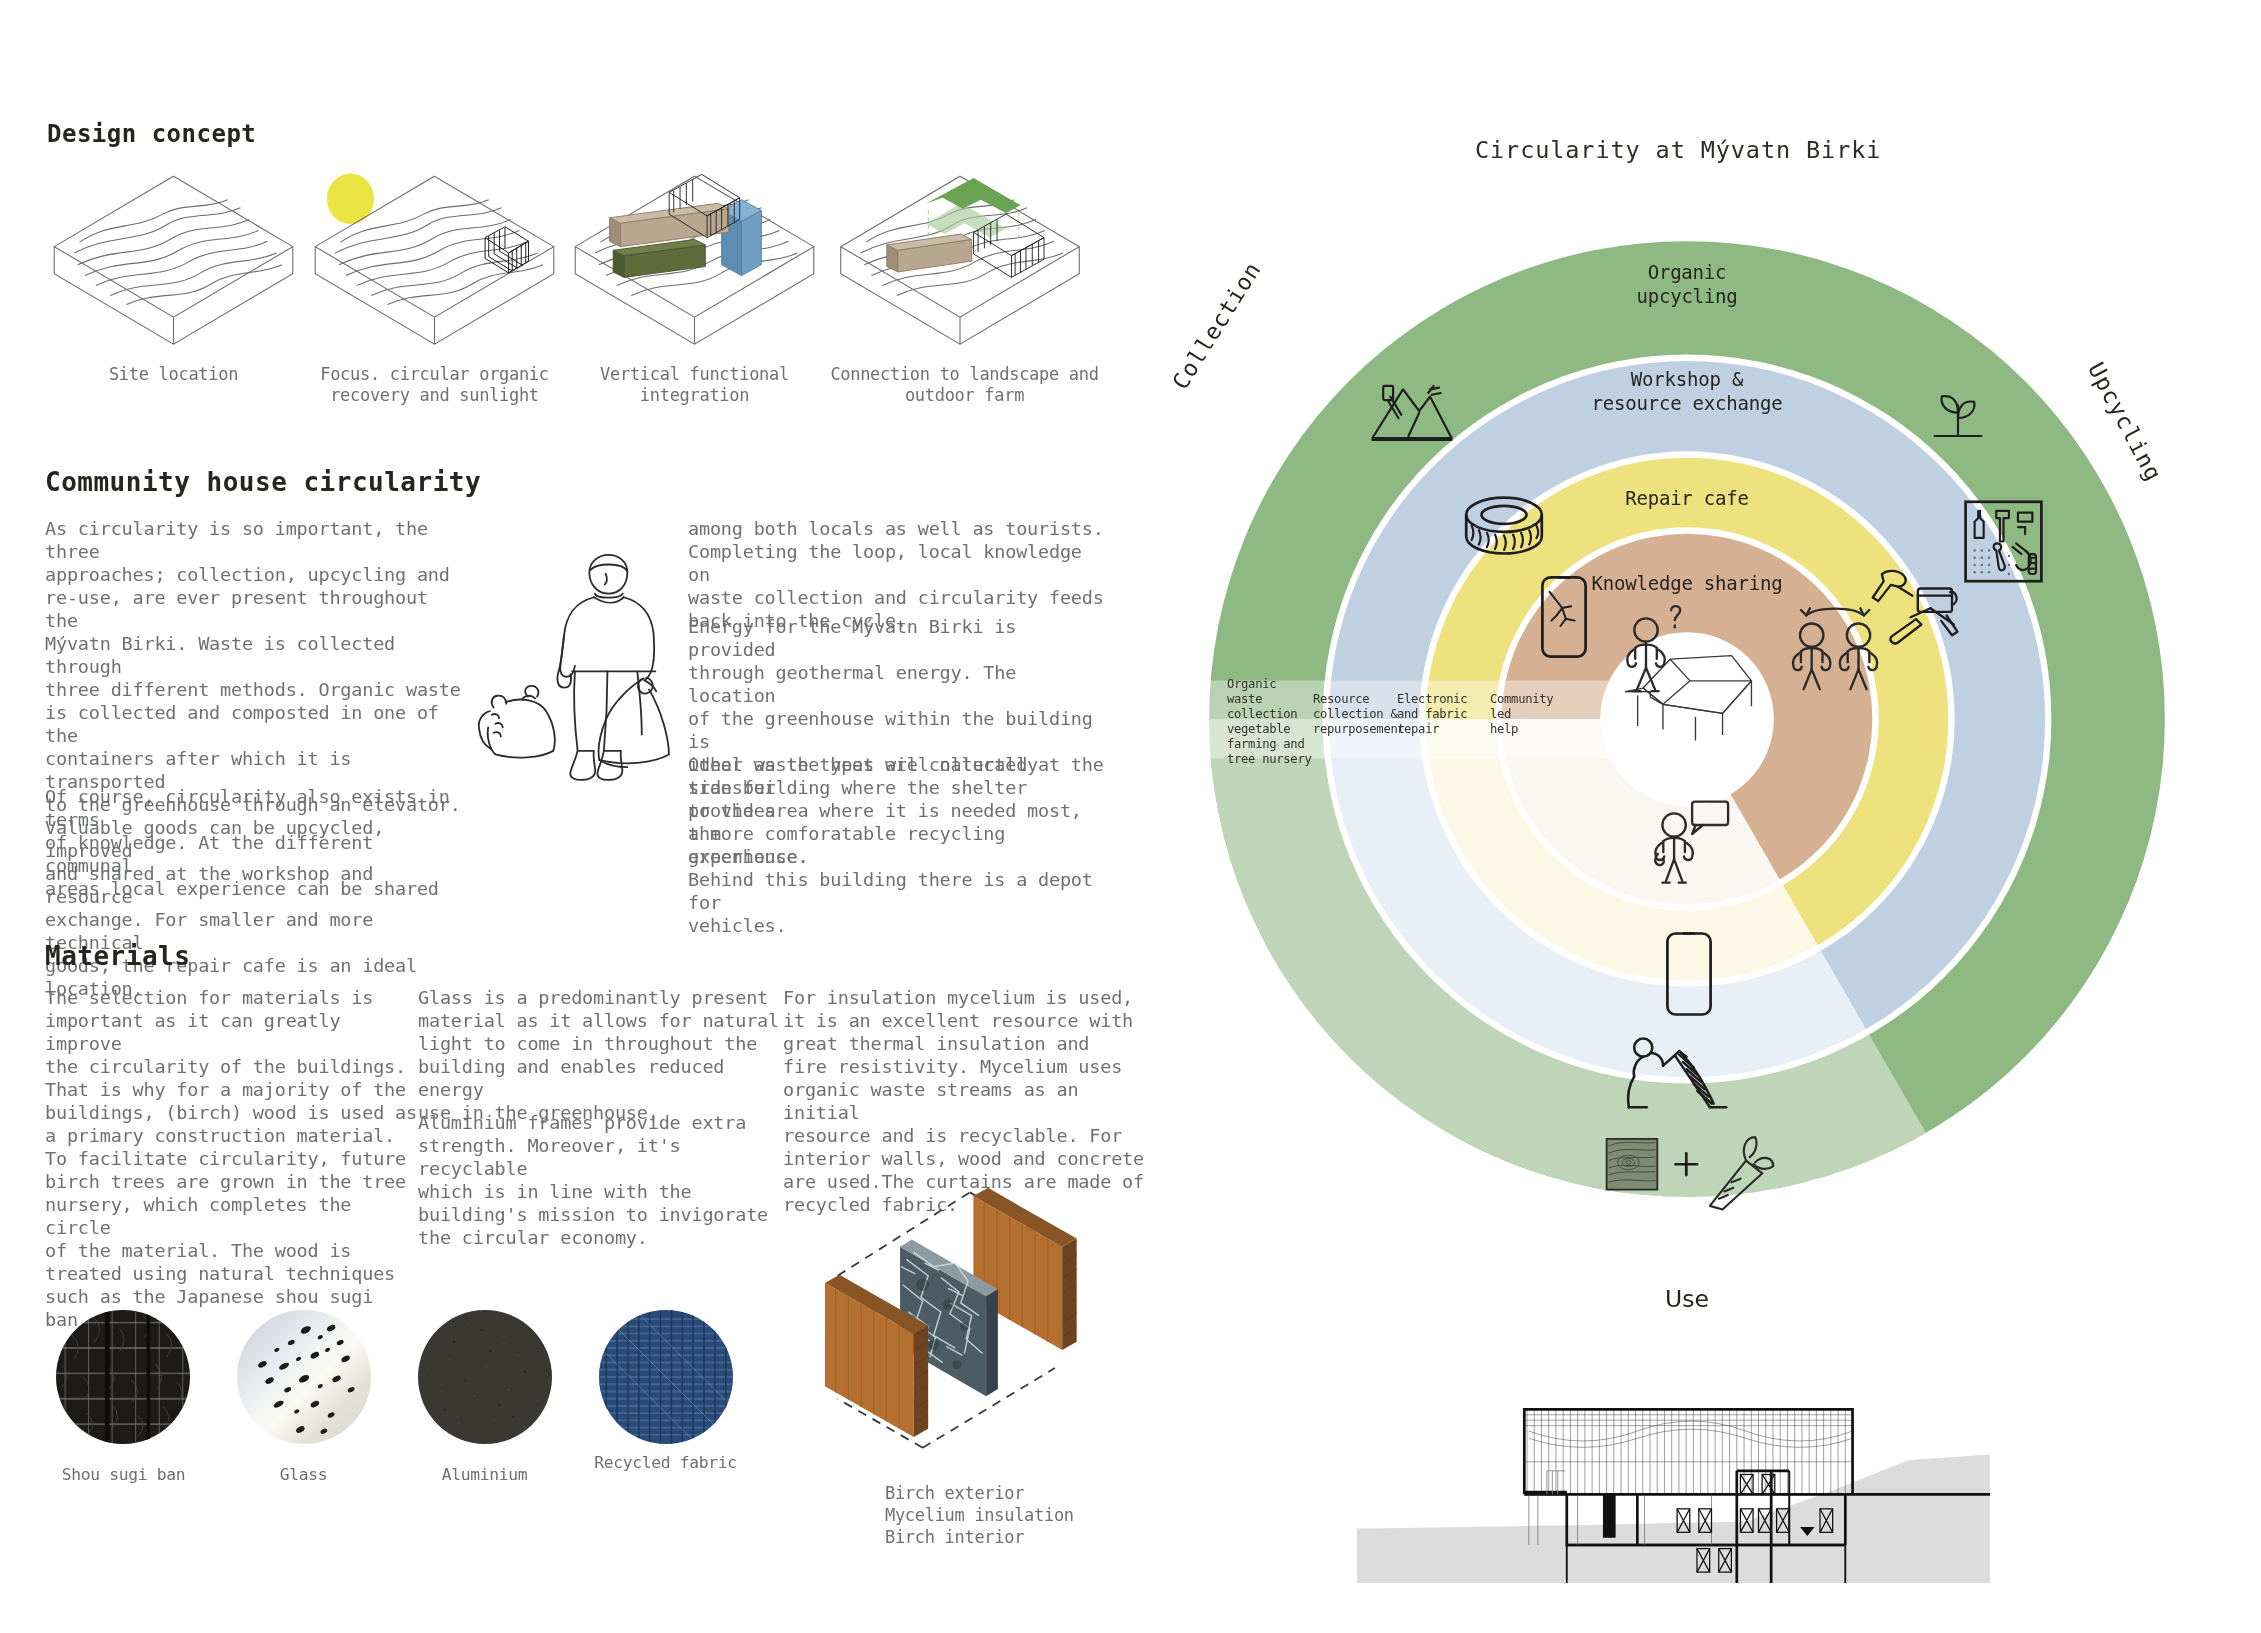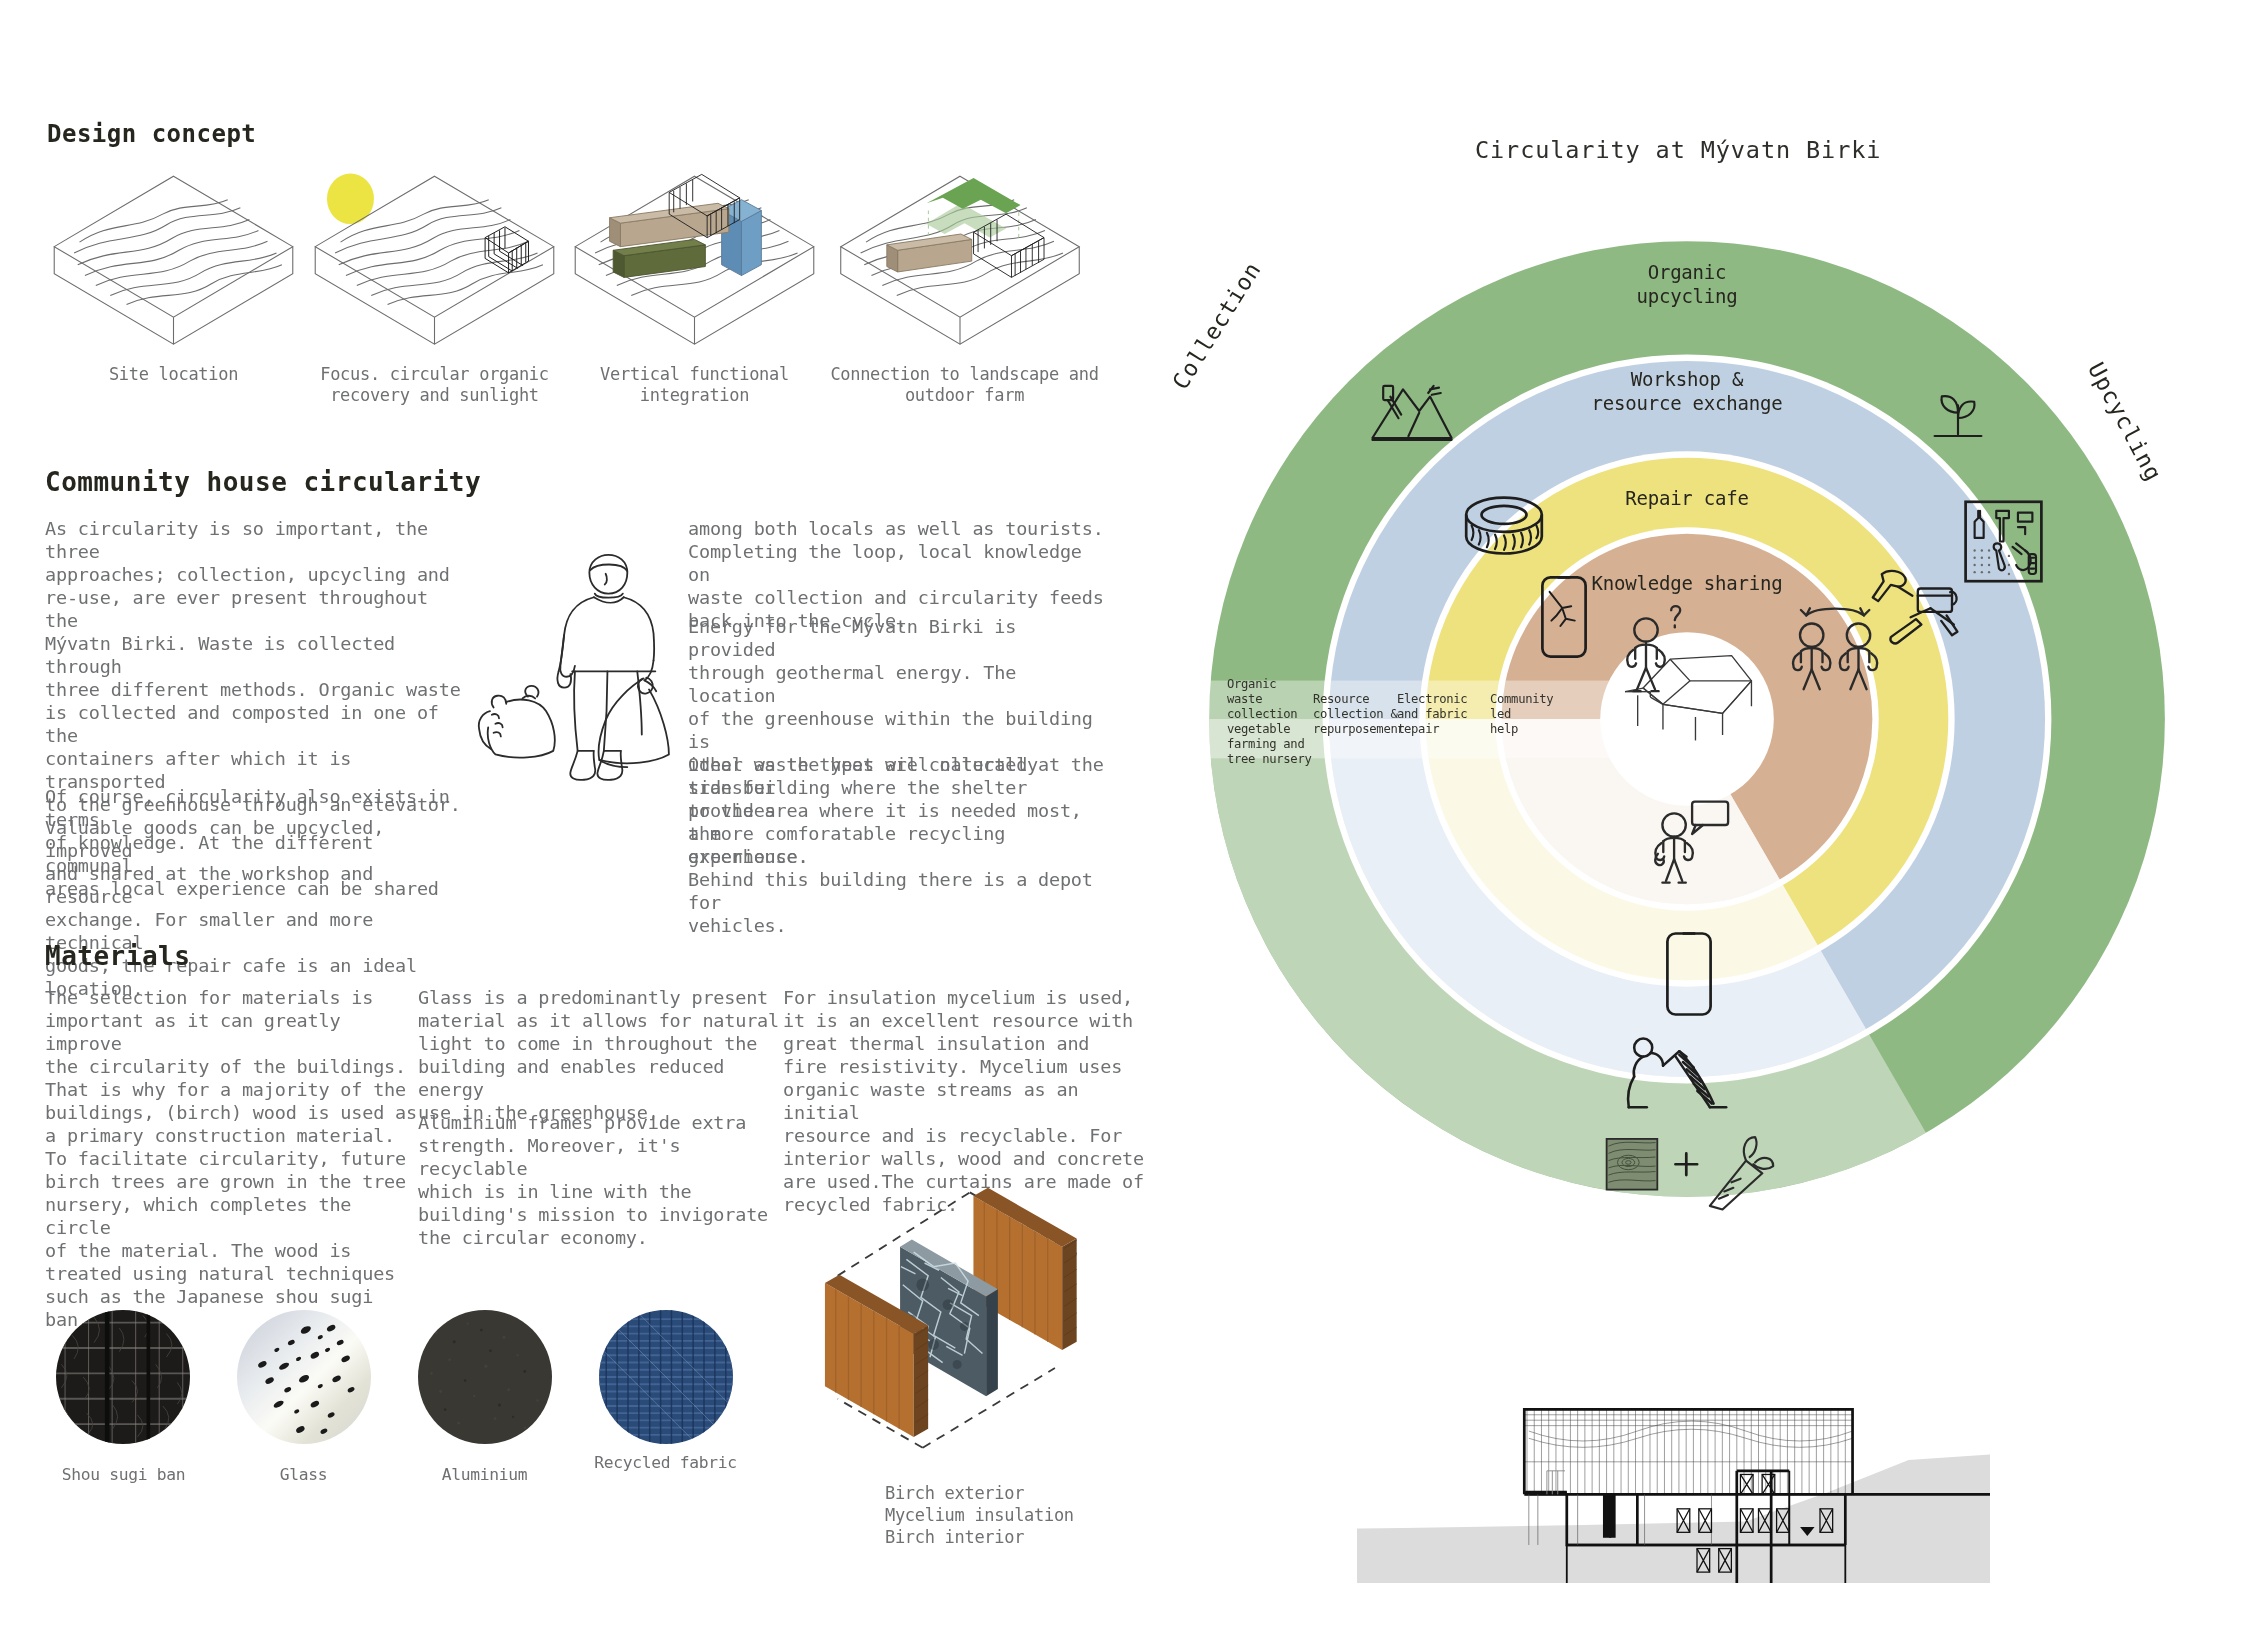--- a/index.html
+++ b/index.html
@@ -742,20 +742,21 @@
         <path d="M158 36 C152 22 158 10 168 10 C172 18 168 28 162 32"></path>
         <path d="M168 38 C176 30 188 32 188 42 C180 48 170 44 166 40"></path>
         <path d="M134 70 L144 66 M128 78 L138 74 M142 60 L152 56"></path>
       </g>
     </svg>
   </div>
 
   <div class="curvedword" style="left:1167px;top:380px;transform:rotate(-58deg);transform-origin:left top;">Collection</div>
   <div class="curvedword" style="left:2106px;top:358px;transform:rotate(62deg);transform-origin:left top;">Upcycling</div>
 
+  <div id="use-label">Use</div>
 
   <svg class="abs" style="left:1357px;top:1384px;" width="633" height="199" viewBox="0 0 700 220">
     <path d="M0 160 L120 158 L250 156 L430 152 L520 120 L610 84 L700 78 L700 220 L0 220 Z" fill="#dcdcdc"></path>
     <rect x="0" y="160" width="700" height="60" fill="#dcdcdc"></rect>
 
     <g stroke="#3a3a3a" stroke-width="0.6" fill="none" opacity="0.9">
       <path d="M185 28 L548 28"></path>
       <g>
         <path d="M188 28 L188 122 M196 28 L196 122 M204 28 L204 122 M212 28 L212 122 M220 28 L220 122
                  M228 28 L228 122 M236 28 L236 122 M244 28 L244 122 M252 28 L252 122 M260 28 L260 122

